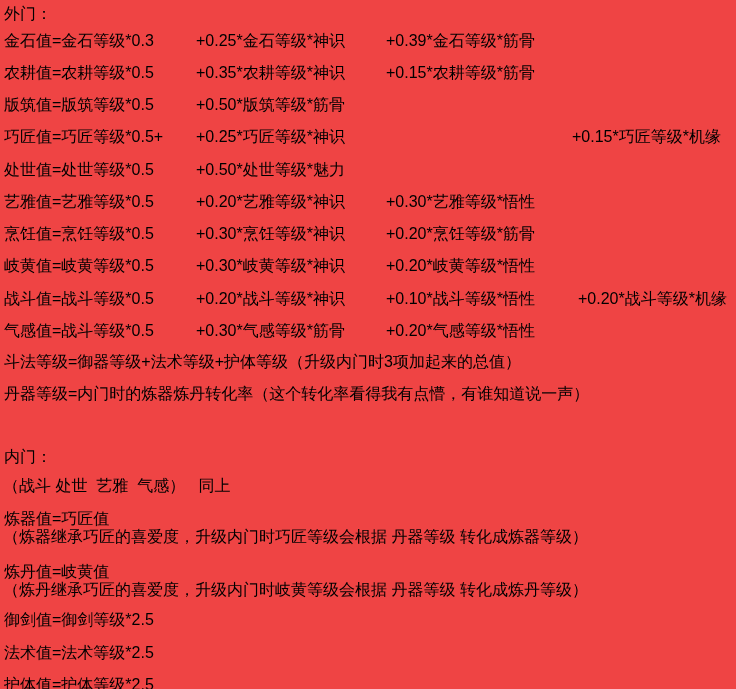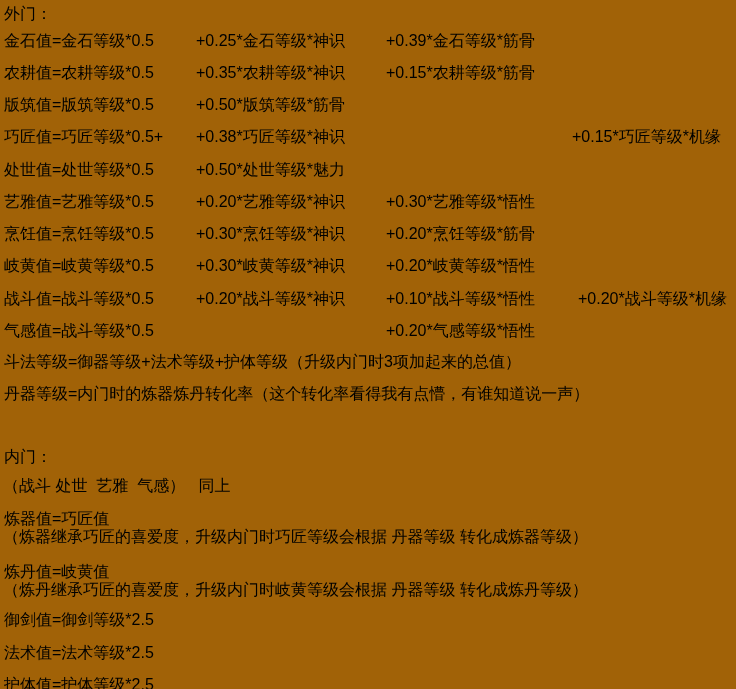--- a/index.html
+++ b/index.html
@@ -4,21 +4,21 @@
 <style>
   html, body {
     margin: 0;
     padding: 0;
     background: #ffffff;
   }
   .screen {
     position: relative;
     width: 736px;
     height: 689px;
-    background: #a16207;
+    background: #ef4444;
     overflow: hidden;
     font-family: "Liberation Sans", "DejaVu Sans", sans-serif;
   }
   .line {
     position: absolute;
     left: 0;
     right: 0;
     height: 18px;
   }
   .seg {
@@ -33,36 +33,36 @@
 </style>
 </head>
 <body>
 
 <div class="screen">
   <div style="color: rgb(0, 0, 0);">
       <div class="line" style="top: 5px;">
         <span class="seg" style="left: 4px;">外门：</span>
       </div>
       <div class="line" style="top: 32px;">
-        <span class="seg" style="left: 4px;">金石值=金石等级*0.5</span>
+        <span class="seg" style="left: 4px;">金石值=金石等级*0.3</span>
         <span class="seg" style="left: 196px;">+0.25*金石等级*神识</span>
         <span class="seg" style="left: 386px;">+0.39*金石等级*筋骨</span>
       </div>
       <div class="line" style="top: 64px;">
         <span class="seg" style="left: 4px;">农耕值=农耕等级*0.5</span>
         <span class="seg" style="left: 196px;">+0.35*农耕等级*神识</span>
         <span class="seg" style="left: 386px;">+0.15*农耕等级*筋骨</span>
       </div>
       <div class="line" style="top: 96px;">
         <span class="seg" style="left: 4px;">版筑值=版筑等级*0.5</span>
         <span class="seg" style="left: 196px;">+0.50*版筑等级*筋骨</span>
       </div>
       <div class="line" style="top: 128px;">
         <span class="seg" style="left: 4px;">巧匠值=巧匠等级*0.5+</span>
-        <span class="seg" style="left: 196px;">+0.38*巧匠等级*神识</span>
+        <span class="seg" style="left: 196px;">+0.25*巧匠等级*神识</span>
         <span class="seg" style="left: 572px;">+0.15*巧匠等级*机缘</span>
       </div>
       <div class="line" style="top: 161px;">
         <span class="seg" style="left: 4px;">处世值=处世等级*0.5</span>
         <span class="seg" style="left: 196px;">+0.50*处世等级*魅力</span>
       </div>
       <div class="line" style="top: 193px;">
         <span class="seg" style="left: 4px;">艺雅值=艺雅等级*0.5</span>
         <span class="seg" style="left: 196px;">+0.20*艺雅等级*神识</span>
         <span class="seg" style="left: 386px;">+0.30*艺雅等级*悟性</span>
@@ -78,20 +78,21 @@
         <span class="seg" style="left: 386px;">+0.20*岐黄等级*悟性</span>
       </div>
       <div class="line" style="top: 290px;">
         <span class="seg" style="left: 4px;">战斗值=战斗等级*0.5</span>
         <span class="seg" style="left: 196px;">+0.20*战斗等级*神识</span>
         <span class="seg" style="left: 386px;">+0.10*战斗等级*悟性</span>
         <span class="seg" style="left: 578px;">+0.20*战斗等级*机缘</span>
       </div>
       <div class="line" style="top: 322px;">
         <span class="seg" style="left: 4px;">气感值=战斗等级*0.5</span>
+        <span class="seg" style="left: 196px;">+0.30*气感等级*筋骨</span>
         <span class="seg" style="left: 386px;">+0.20*气感等级*悟性</span>
       </div>
       <div class="line" style="top: 353px;">
         <span class="seg" style="left: 4px;">斗法等级=御器等级+法术等级+护体等级（升级内门时3项加起来的总值）</span>
       </div>
       <div class="line" style="top: 385px;">
         <span class="seg" style="left: 4px;">丹器等级=内门时的炼器炼丹转化率（这个转化率看得我有点懵，有谁知道说一声）</span>
       </div>
       <div class="line" style="top: 448px;">
         <span class="seg" style="left: 4px;">内门：</span>

